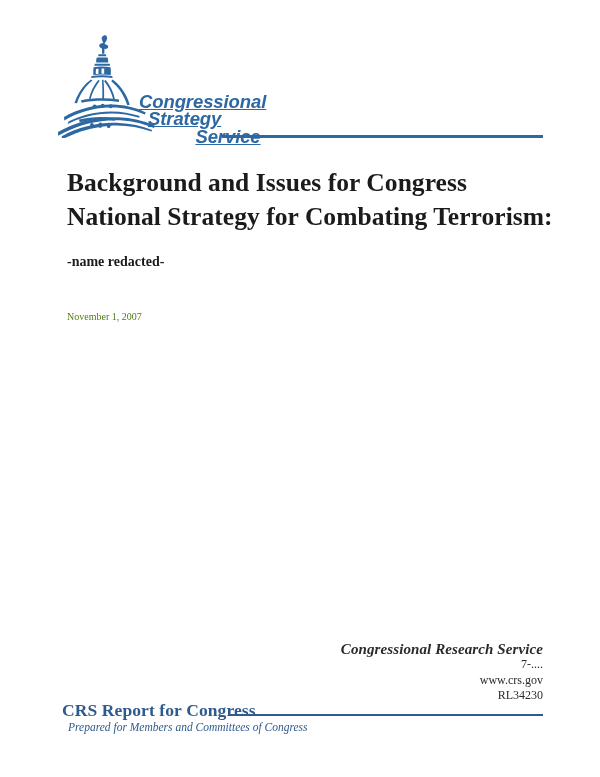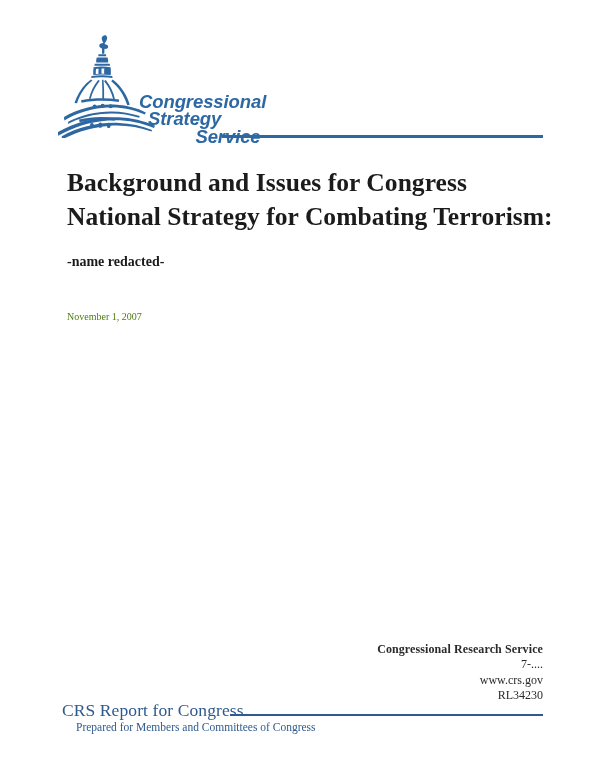--- a/index.html
+++ b/index.html
@@ -48,20 +48,21 @@
     top: 93px;
     width: 160px;
     height: 52px;
     font-family: "Liberation Sans", sans-serif;
     font-style: italic;
     font-weight: bold;
     font-size: 18.5px;
     line-height: 17.4px;
     color: #2d68a3;
     letter-spacing: -0.1px;
+    text-decoration: underline;
   }
   .logo-wordmark span { display: block; white-space: nowrap; }
   .logo-wordmark .wm2 { padding-left: 9px; }
   .logo-wordmark .wm3 { padding-left: 18px; text-align: center; }
 
   .masthead-rule {
     position: absolute;
     left: 222px;
     top: 135px;
     width: 321px;
@@ -113,65 +114,67 @@
   .footer-id {
     position: absolute;
     right: 57px;
     top: 641px;
     width: 300px;
     text-align: right;
     font-family: "Liberation Serif", serif;
     color: #2a2a2a;
   }
   .footer-id .fid-org {
-    font-size: 12px;
+    font-size: 15px;
     line-height: 16px;
     font-weight: bold;
     letter-spacing: 0.1px;
+    font-style: italic;
   }
   .footer-id .fid-line {
     font-size: 12px;
     line-height: 15.5px;
     font-weight: normal;
   }
 
   
   .crs-banner {
     position: absolute;
     left: 62px;
     top: 700px;
     width: 488px;
     height: 46px;
   }
   .crs-banner-title {
     position: absolute;
     left: 0;
     top: 0;
     font-family: "Liberation Serif", serif;
-    font-weight: normal;
+    font-weight: bold;
     font-size: 17.5px;
     line-height: 21px;
     color: #2e5a8e;
     white-space: nowrap;
     letter-spacing: 0.1px;
     text-align: right;
   }
   .crs-banner-rule {
     position: absolute;
     left: 168px;
     top: 13.5px;
     width: 313px;
     height: 2.5px;
     background: #2e5a8e;
   }
   .crs-banner-sub {
     position: absolute;
-    left: 14px;
+    left: 6px;
     top: 20px;
     font-family: "Liberation Serif", serif;
+    font-style: italic;
     font-weight: normal;
     font-size: 11.5px;
     line-height: 15px;
     color: #2e5a8e;
     white-space: nowrap;
   }
 </style>
 </head>
 <body>
 

